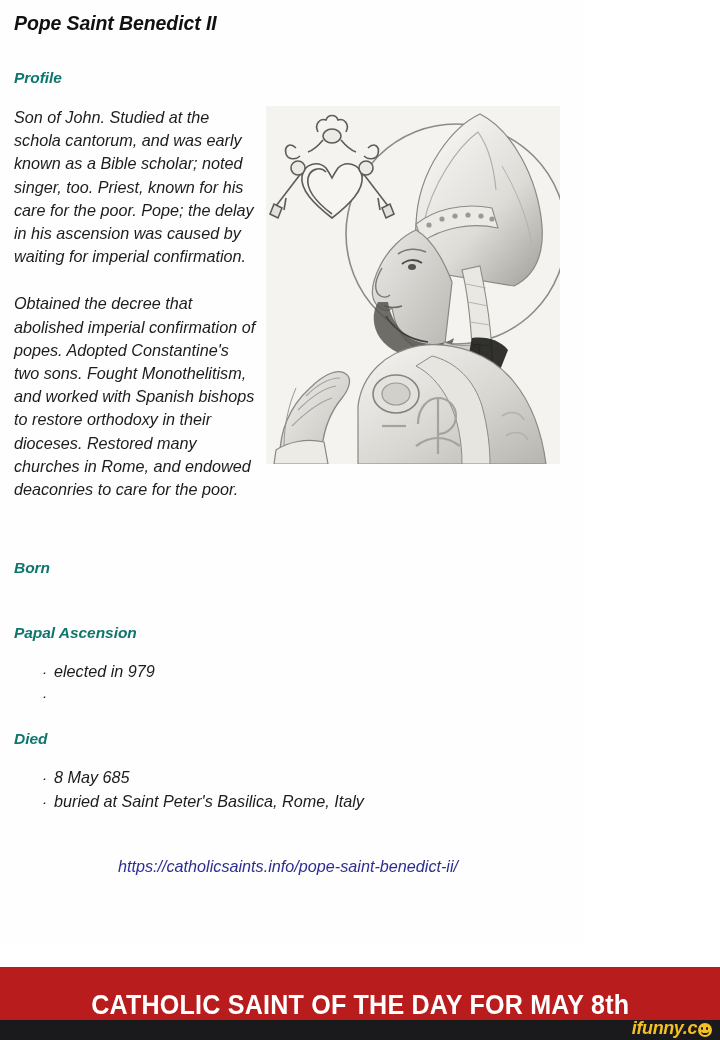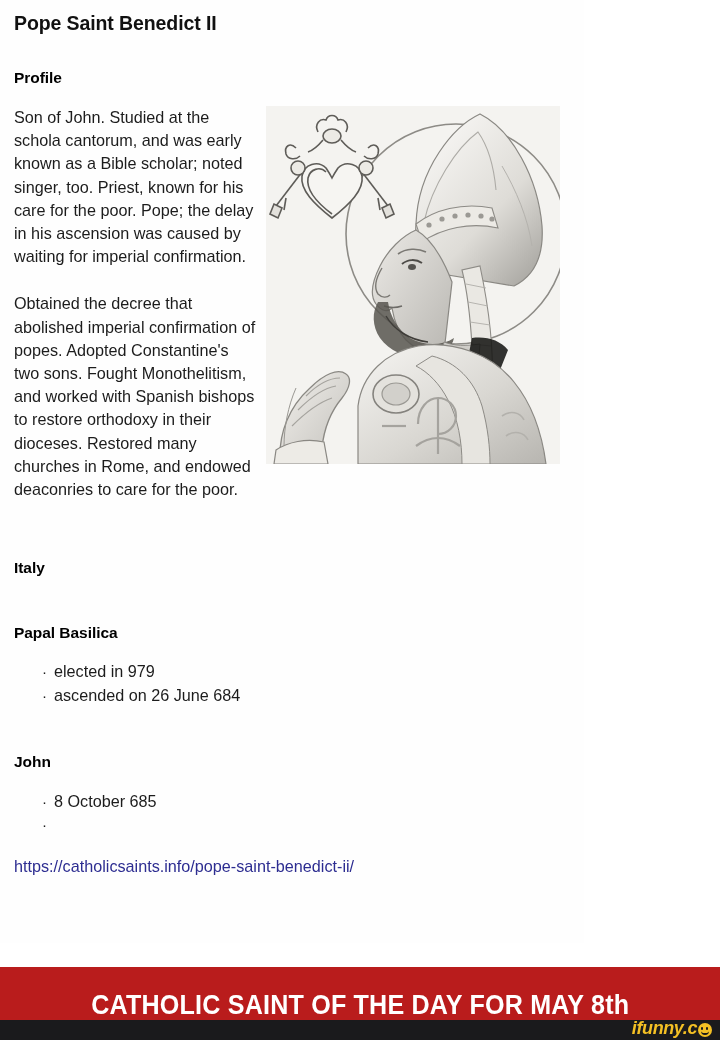--- a/index.html
+++ b/index.html
@@ -19,40 +19,41 @@
   }
 
   .page {
     position: absolute;
     left: 0;
     top: 0;
     width: 584px;
     height: 943px;
     background: #fefefe;
     overflow: hidden;
+    font-style: italic;
   }
 
   .content {
     padding: 12px 14px 0 14px;
     position: relative;
   }
 
   .doc-title {
     font-size: 19.5px;
     font-weight: bold;
     color: #111111;
     letter-spacing: -0.1px;
     margin: 0 0 34px 0;
     line-height: 1.2;
   }
 
   .section-heading {
     font-size: 15.5px;
     font-weight: bold;
-    color: #000000;
+    color: #0f766e;
     margin: 0 0 18px 0;
     line-height: 1.2;
     letter-spacing: -0.05px;
     clear: none;
   }
 
   .heading-born { margin-top: 58px; }
   .heading-ascension { margin-top: 46px; }
   .heading-died { margin-top: 46px; }
 
@@ -105,20 +106,21 @@
   .bullet-list li .dot {
     position: absolute;
     left: 0;
     top: 0;
     font-size: 15px;
     line-height: 23.4px;
   }
 
   .link-row {
     clear: both;
+    text-align: center;
     margin-top: 42px;
     padding-right: 8px;
   }
   .source-link {
     color: #2d2d91;
     text-decoration: none;
     font-size: 16.2px;
     line-height: 23px;
   }
 
@@ -329,32 +331,32 @@
           <path d="M112 92 L114 104"></path>
         </g>
       </svg>
     </div>
 
     <div class="profile-body">
       <p>Son of John. Studied at the schola cantorum, and was early known as a Bible scholar; noted singer, too. Priest, known for his care for the poor. Pope; the delay in his ascension was caused by waiting for imperial confirmation.</p>
       <p>Obtained the decree that abolished imperial confirmation of popes. Adopted Constantine's two sons. Fought Monothelitism, and worked with Spanish bishops to restore orthodoxy in their dioceses. Restored many churches in Rome, and endowed deaconries to care for the poor.</p>
     </div>
 
-    <h2 class="section-heading heading-born">Italy</h2>
-
-    <h2 class="section-heading heading-ascension">Papal Basilica</h2>
+    <h2 class="section-heading heading-born">Born</h2>
+
+    <h2 class="section-heading heading-ascension">Papal Ascension</h2>
     <ul class="bullet-list">
       <li><span class="dot">·</span><span>elected in 979</span></li>
-      <li><span class="dot">·</span><span>ascended on 26 June 684</span></li>
+      <li><span class="dot">·</span></li>
     </ul>
 
-    <h2 class="section-heading heading-died">John</h2>
+    <h2 class="section-heading heading-died">Died</h2>
     <ul class="bullet-list">
-      <li><span class="dot">·</span><span>8 October 685</span></li>
-      <li><span class="dot">·</span></li>
+      <li><span class="dot">·</span><span>8 May 685</span></li>
+      <li><span class="dot">·</span><span>buried at Saint Peter's Basilica, Rome, Italy</span></li>
     </ul>
 
     <div class="link-row">
       <a class="source-link" href="#">https://catholicsaints.info/pope-saint-benedict-ii/</a>
     </div>
 
   </div>
 </div>
 
 <div class="banner">

